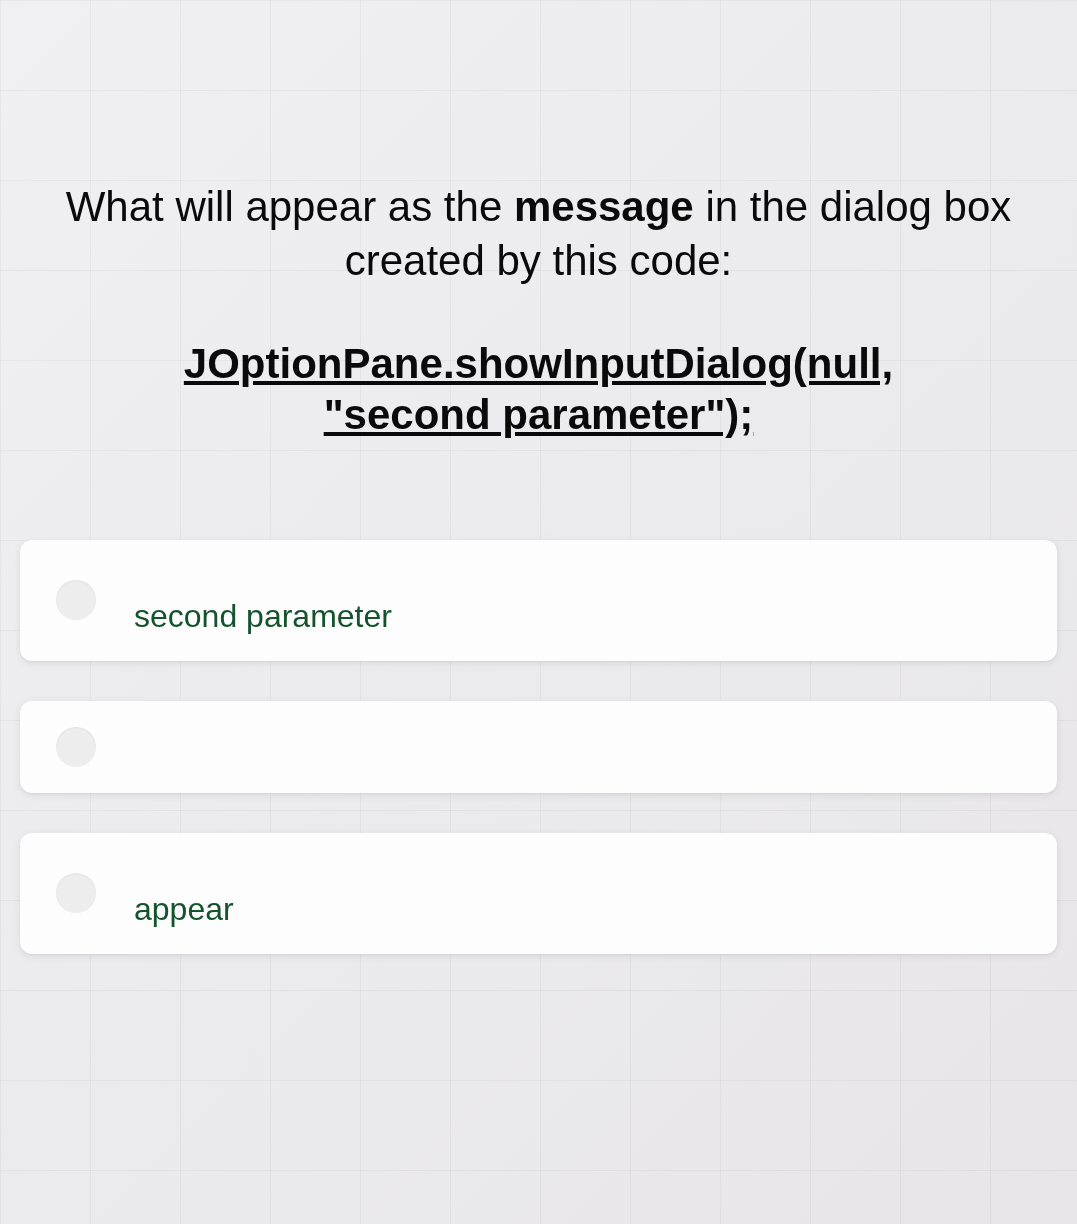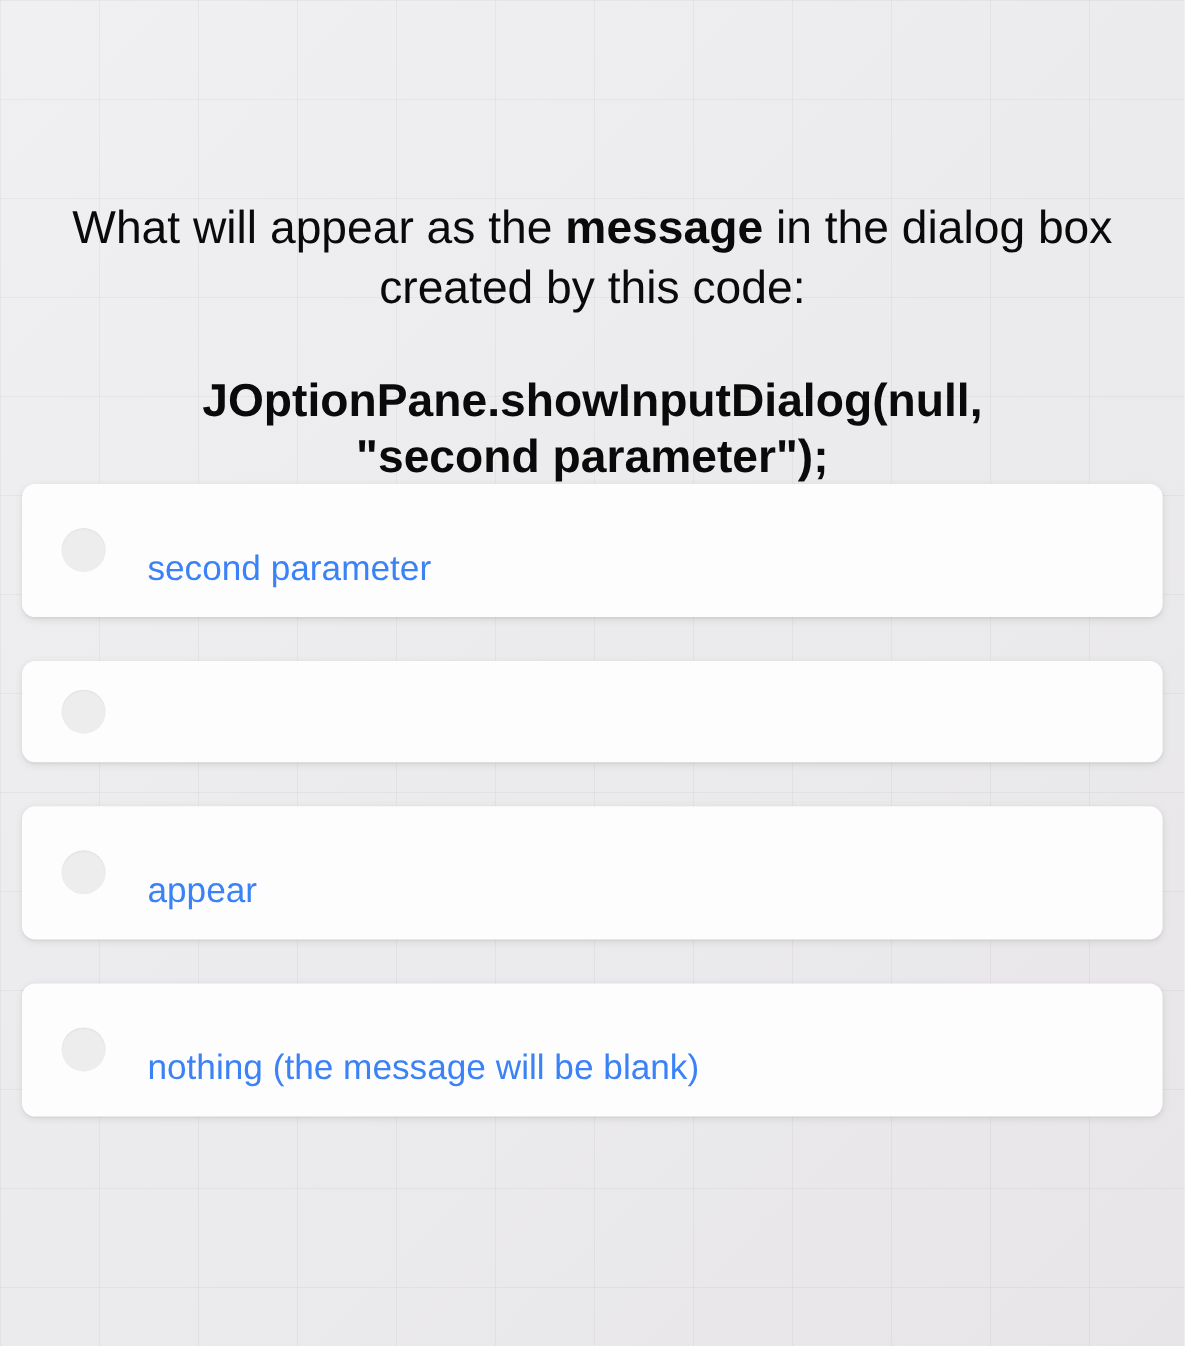--- a/index.html
+++ b/index.html
@@ -45,21 +45,23 @@
     }
     .question .bold {
       font-weight: 700;
     }
     .code-block {
       text-align: center;
       font-size: 42px;
       line-height: 1.22;
       color: #0a0a0a;
       font-weight: 700;
+      margin-bottom: 100px;
       font-family: Arial, sans-serif;
+      text-decoration: underline;
     }
     .options {
       display: flex;
       flex-direction: column;
       gap: 40px;
       padding: 0 0px;
     }
     .option {
       background: #fdfdfd;
       border-radius: 12px;
@@ -73,21 +75,21 @@
     .radio {
       width: 40px;
       height: 40px;
       border-radius: 50%;
       background: #ededed;
       flex-shrink: 0;
       box-shadow: inset 0 1px 2px rgba(0,0,0,0.05);
     }
     .option-label {
       font-size: 32px;
-      color: #3b82f6;
+      color: #14532d;
       font-weight: 400;
       margin-top: 32px;
     }
   </style>
 </head>
 <body>
 
 <div class="content">
 
   <div class="question">
@@ -108,19 +110,15 @@
 
     <div class="option">
       <div class="radio"></div>
     </div>
 
     <div class="option">
       <div class="radio"></div>
       <div class="option-label">appear</div>
     </div>
 
-    <div class="option">
-      <div class="radio"></div>
-      <div class="option-label">nothing (the message will be blank)</div>
-    </div>
 
   </div>
 </div>
 
 </body></html>

